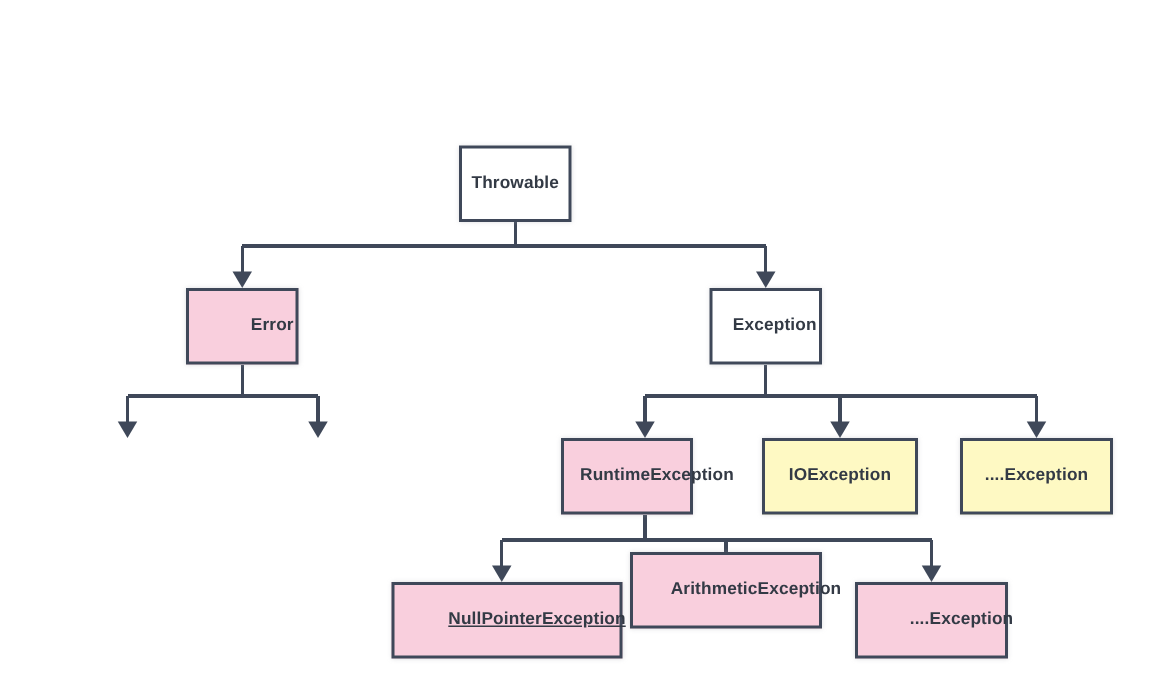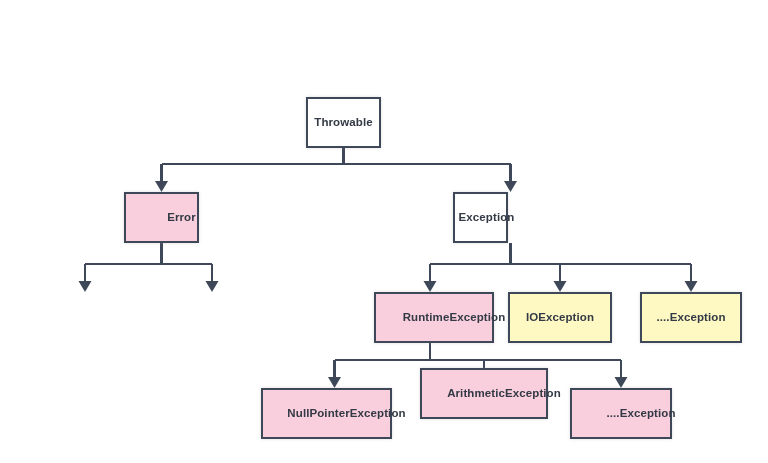--- a/index.html
+++ b/index.html
@@ -82,33 +82,33 @@
       <polygon points="477.5,377 490.5,377 484,388" fill="#3f4859"></polygon>
       <line x1="621" y1="360" x2="621" y2="378" stroke="#3f4859" stroke-width="2.2" shape-rendering="crispEdges"></line>
       <polygon points="614.5,377 627.5,377 621,388" fill="#3f4859"></polygon>
     </svg>
 <div class="node fill-white" style="left: 306px; top: 97px; width: 75px; height: 51px;">
       <span class="node-label">Throwable</span>
     </div>
     <div class="node fill-pink" style="left: 124px; top: 192px; width: 75px; height: 51px;">
       <span class="node-label">Error</span>
     </div>
-    <div class="node fill-white" style="left: 453px; top: 192px; width: 55px; height: 51px; padding-left: 12px;">
+    <div class="node fill-white" style="left: 473px; top: 192px; width: 75px; height: 51px; padding-left: 12px;">
       <span class="node-label">Exception</span>
     </div>
-    <div class="node fill-pink" style="left: 374px; top: 292px; width: 120px; height: 51px;">
+    <div class="node fill-pink" style="left: 374px; top: 292px; width: 88px; height: 51px;">
       <span class="node-label">RuntimeException</span>
     </div>
     <div class="node fill-gold" style="left: 508px; top: 292px; width: 104px; height: 51px;">
       <span class="node-label">IOException</span>
     </div>
     <div class="node fill-gold" style="left: 640px; top: 292px; width: 102px; height: 51px;">
       <span class="node-label">....Exception</span>
     </div>
-    <div class="node fill-pink" style="left: 261px; top: 388px; width: 131px; height: 51px;">
+    <div class="node fill-pink" style="left: 261px; top: 388px; width: 154px; height: 51px; text-decoration: underline;">
       <span class="node-label">NullPointerException</span>
     </div>
     <div class="node fill-pink" style="left: 420px; top: 368px; width: 128px; height: 51px;">
       <span class="node-label">ArithmeticException</span>
     </div>
     <div class="node fill-pink" style="left: 570px; top: 388px; width: 102px; height: 51px;">
       <span class="node-label">....Exception</span>
     </div>
   </div>
 

